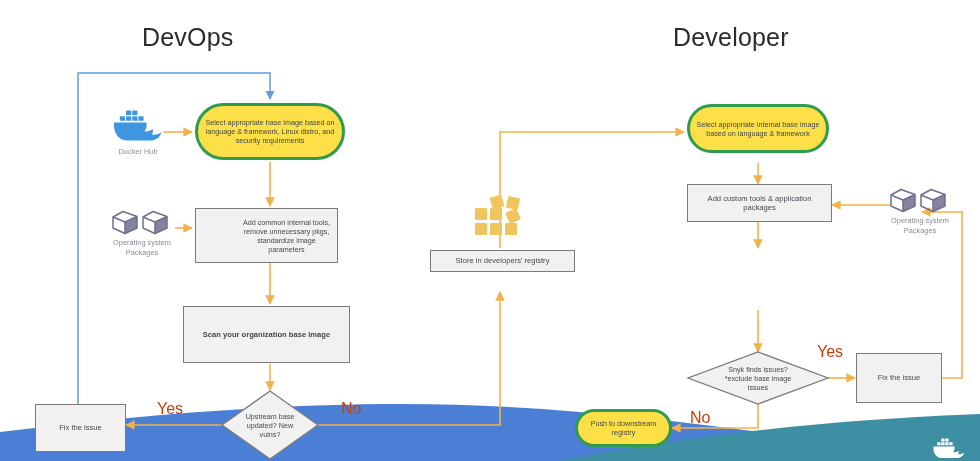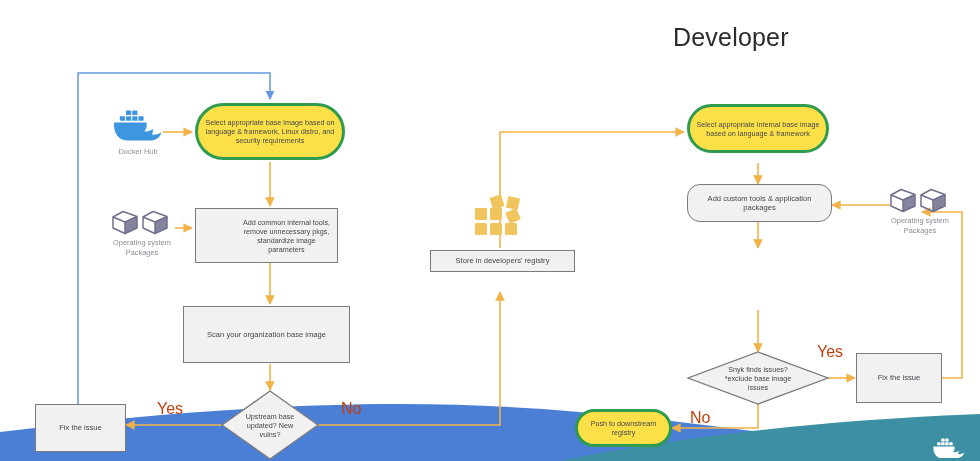--- a/index.html
+++ b/index.html
@@ -213,51 +213,52 @@
         <rect x="20.2" y="2.5" width="5.2" height="4.6" rx="0.6"></rect>
         <rect x="7.8" y="8.2" width="5.2" height="4.6" rx="0.6"></rect>
         <rect x="14" y="8.2" width="5.2" height="4.6" rx="0.6"></rect>
         <rect x="20.2" y="8.2" width="5.2" height="4.6" rx="0.6"></rect>
         <rect x="26.4" y="8.2" width="5.2" height="4.6" rx="0.6"></rect>
         <path d="M2,14.5 h32.5 c0,0 1.2,5.6 -2.2,8.8 c2.6,0.4 6.2,-0.2 8.4,-2.2 c0.5,1.9 0.2,4 -0.9,5.4 c3.4,0.6 7.6,-0.6 9.6,-2.6 c-0.6,4.2 -4.6,8.6 -11.4,8.6 h-23 C6,32.5 1.2,24 2,14.5 Z"></path>
       </g>
     </svg>
   </div>
 
+  <div class="title" style="left:142px;top:23px;">DevOps</div>
   <div class="title" style="left:673px;top:23px;">Developer</div>
 
   <div class="node pill t7" style="left:195px;top:103px;width:150px;height:57px;">
     <span>Select appropriate base image based on language &amp; framework, Linux distro, and security requirements</span>
   </div>
 
   <div class="node rect t7" style="left:195px;top:208px;width:143px;height:55px;padding-left:40px;">
     <span>Add common internal tools, remove unnecessary pkgs, standardize image parameters</span>
   </div>
 
-  <div class="node rect t75" style="left:183px;top:306px;width:167px;height:57px;">
+  <div class="node rect t75" style="left:183px;top:306px;width:167px;height:57px;font-weight:bold;">
     <span>Scan your organization base image</span>
   </div>
 
   <div class="node diamond-label t7" style="left:230px;top:404px;width:80px;height:42px;">
     <span>Upstream base updated? New vulns?</span>
   </div>
 
   <div class="node rect t75" style="left:35px;top:404px;width:91px;height:48px;">
     <span>Fix the issue</span>
   </div>
 
   <div class="node rect t75" style="left:430px;top:250px;width:145px;height:22px;">
     <span>Store in developers' registry</span>
   </div>
 
   <div class="node pill t7" style="left:687px;top:104px;width:142px;height:49px;text-align:center;">
     <span>Select appropriate internal base image based on language &amp; framework</span>
   </div>
 
-  <div class="node rect t75" style="left:687px;top:184px;width:145px;height:38px;border-radius:13px;">
+  <div class="node rect t75" style="left:687px;top:184px;width:145px;height:38px;">
     <span>Add custom tools &amp; application packages</span>
   </div>
 
 
   <div class="node diamond-label t7" style="left:712px;top:358px;width:92px;height:40px;">
     <span>Snyk finds issues? *exclude base image issues</span>
   </div>
 
   <div class="node rect t75" style="left:856px;top:353px;width:86px;height:50px;">
     <span>Fix the issue</span>

